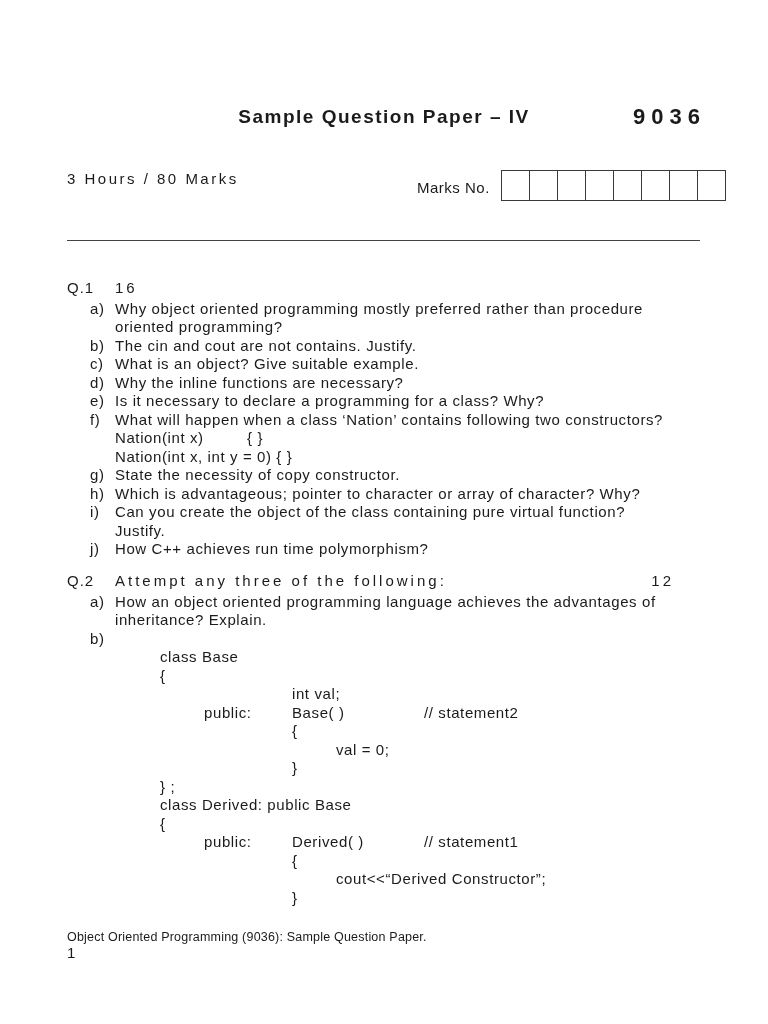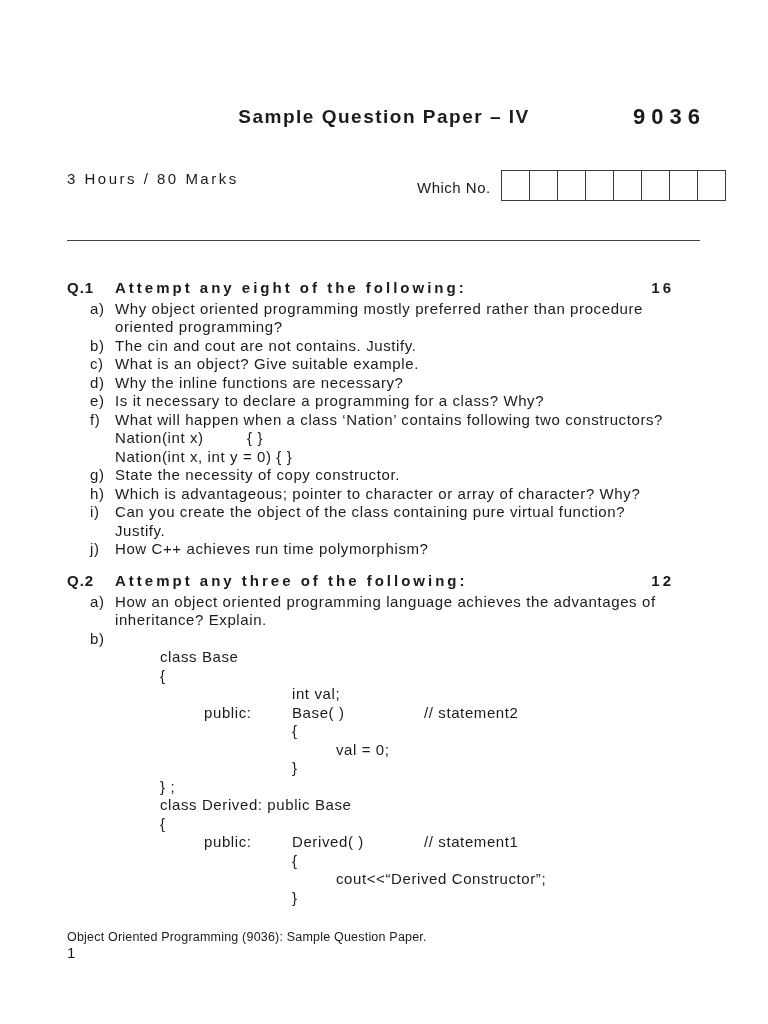--- a/index.html
+++ b/index.html
@@ -80,21 +80,20 @@
     line-height: 18.5px;
     letter-spacing: 0.6px;
   }
   .question-1 { top: 279px; }
   .question-2 { top: 572px; }
 
   .q-head {
     display: flex;
     align-items: flex-end;
     margin-bottom: 2px;
-    font-weight: bold;
   }
   .q-num   { width: 48px; flex: none; letter-spacing: 1px; }
   .q-heading { flex: 1; letter-spacing: 3px; }
   .q-marks { letter-spacing: 3px; margin-right: 26px; }
 
   .q-item {
     display: flex;
     padding-left: 23px;
     align-items: flex-start;
   }
@@ -131,39 +130,38 @@
 <body>
 
 <div class="page">
 
   <h1 class="title">Sample Question Paper – IV</h1>
 
   <div class="paper-code">9036</div>
 
   <div class="duration">3 Hours /  80 Marks</div>
 
-  <div class="seat-label">Which No.</div>
+  <div class="seat-label">Marks No.</div>
 
   <div class="seat-boxes">
     <div class="seat-box"></div>
     <div class="seat-box"></div>
     <div class="seat-box"></div>
     <div class="seat-box"></div>
     <div class="seat-box"></div>
     <div class="seat-box"></div>
     <div class="seat-box"></div>
     <div class="seat-box"></div>
   </div>
 
   <hr class="rule">
 
   <section class="question question-1">
     <div class="q-head">
       <span class="q-num">Q.1</span>
-      <span class="q-heading">Attempt any eight of the following:</span>
       <span class="q-marks">16</span>
     </div>
     <div class="q-item">
       <span class="item-label">a)</span>
       <span class="item-text">Why object oriented programming mostly preferred rather than procedure
 oriented programming?</span>
     </div>
     <div class="q-item">
       <span class="item-label">b)</span>
       <span class="item-text">The cin and cout are not contains. Justify.</span>

